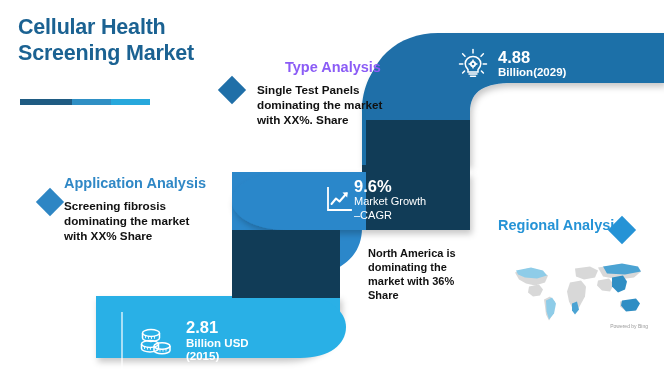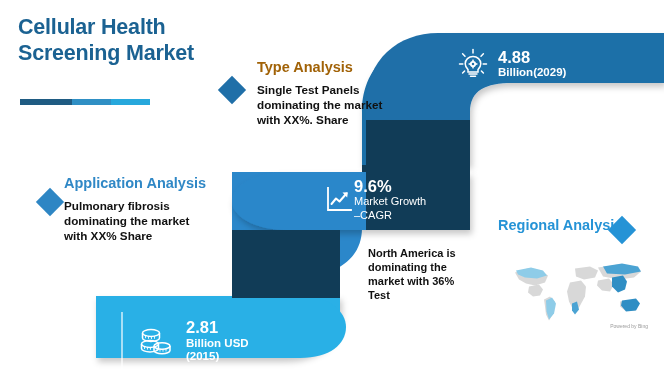--- a/index.html
+++ b/index.html
@@ -133,21 +133,21 @@
     margin-top: 7px;
   }
   .diamond {
     position: absolute;
     width: 20px;
     height: 20px;
     transform: rotate(45deg);
   }
 
   #group-type { left: 257px; top: 60px; width: 185px; }
-  #group-type .analysis-heading { color: #a16207; }
+  #group-type .analysis-heading { color: #8b5cf6; margin-left: 28px; }
   #diamond-type { left: 222px; top: 80px; background: #1f6fa8; }
 
   #group-application { left: 64px; top: 176px; width: 190px; }
   #group-application .analysis-heading { color: #3088c6; }
   #diamond-application { left: 40px; top: 192px; background: #2e86c4; }
 
   #group-regional { left: 498px; top: 218px; width: 150px; }
   #group-regional .analysis-heading { color: #2593d6; }
   #diamond-regional { left: 612px; top: 220px; background: #2593d6; }
 
@@ -251,35 +251,35 @@
       <div>Single Test Panels</div>
       <div>dominating the market</div>
       <div>with XX%. Share</div>
     </div>
   </div>
 
   <div class="diamond" id="diamond-application"></div>
   <div class="analysis-group" id="group-application">
     <div class="analysis-heading">Application Analysis</div>
     <div class="analysis-body">
-      <div>Pulmonary fibrosis</div>
+      <div>Screening fibrosis</div>
       <div>dominating the market</div>
       <div>with XX% Share</div>
     </div>
   </div>
 
   <div class="diamond" id="diamond-regional"></div>
   <div class="analysis-group" id="group-regional">
     <div class="analysis-heading">Regional Analysis</div>
   </div>
   <div id="regional-body">
     <div>North America is</div>
     <div>dominating the</div>
     <div>market with 36%</div>
-    <div>Test</div>
+    <div>Share</div>
   </div>
 
   <div id="world-map">
     <svg viewBox="0 0 300 150" width="150" height="78" xmlns="http://www.w3.org/2000/svg">
 
       <g fill="#d8d8d8">
         <path d="M30 38 L55 30 L80 34 L96 44 L90 58 L70 64 L52 60 L38 52 Z"></path>
         <path d="M58 66 L78 62 L86 72 L80 84 L66 86 L56 78 Z"></path>
         <path d="M88 92 L100 86 L110 96 L108 118 L98 134 L92 122 L90 106 Z"></path>
         <path d="M140 58 L162 54 L172 66 L170 86 L158 108 L146 112 L138 96 L134 76 Z"></path>

